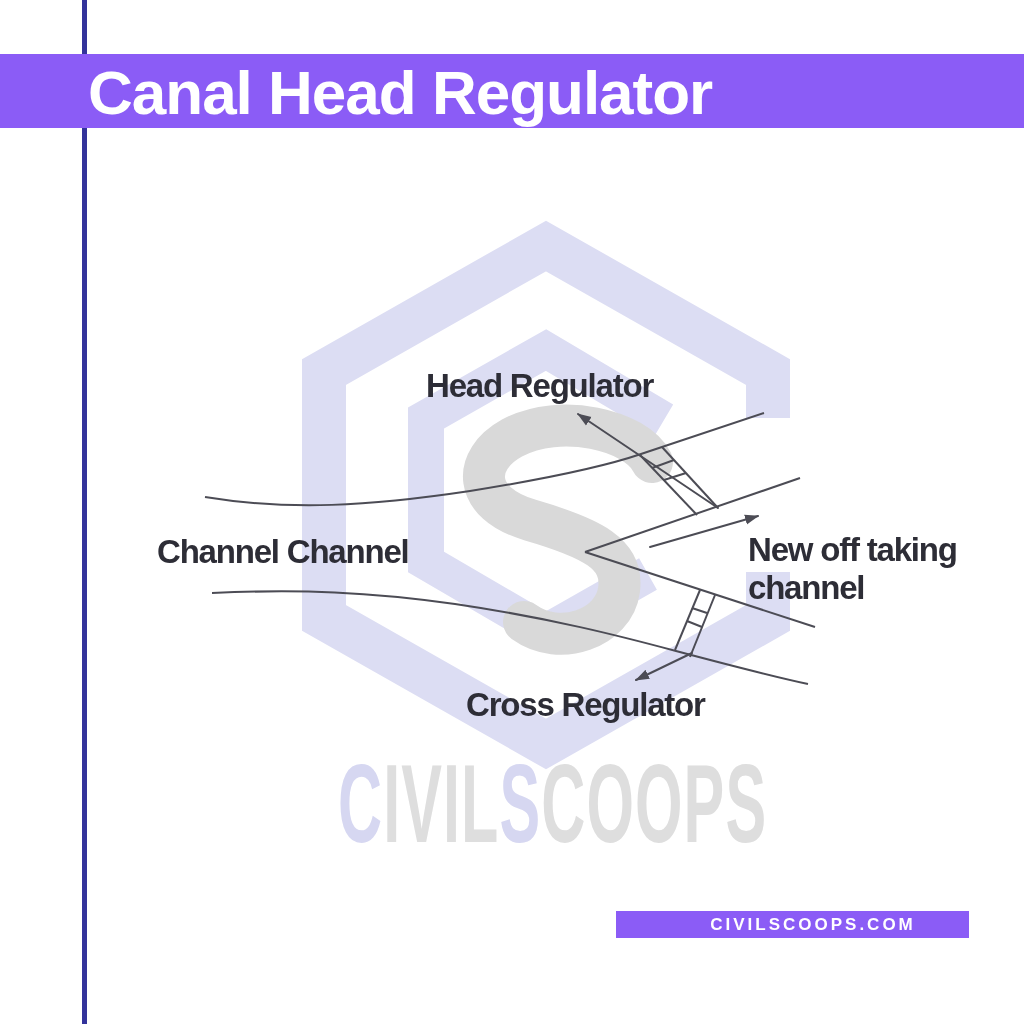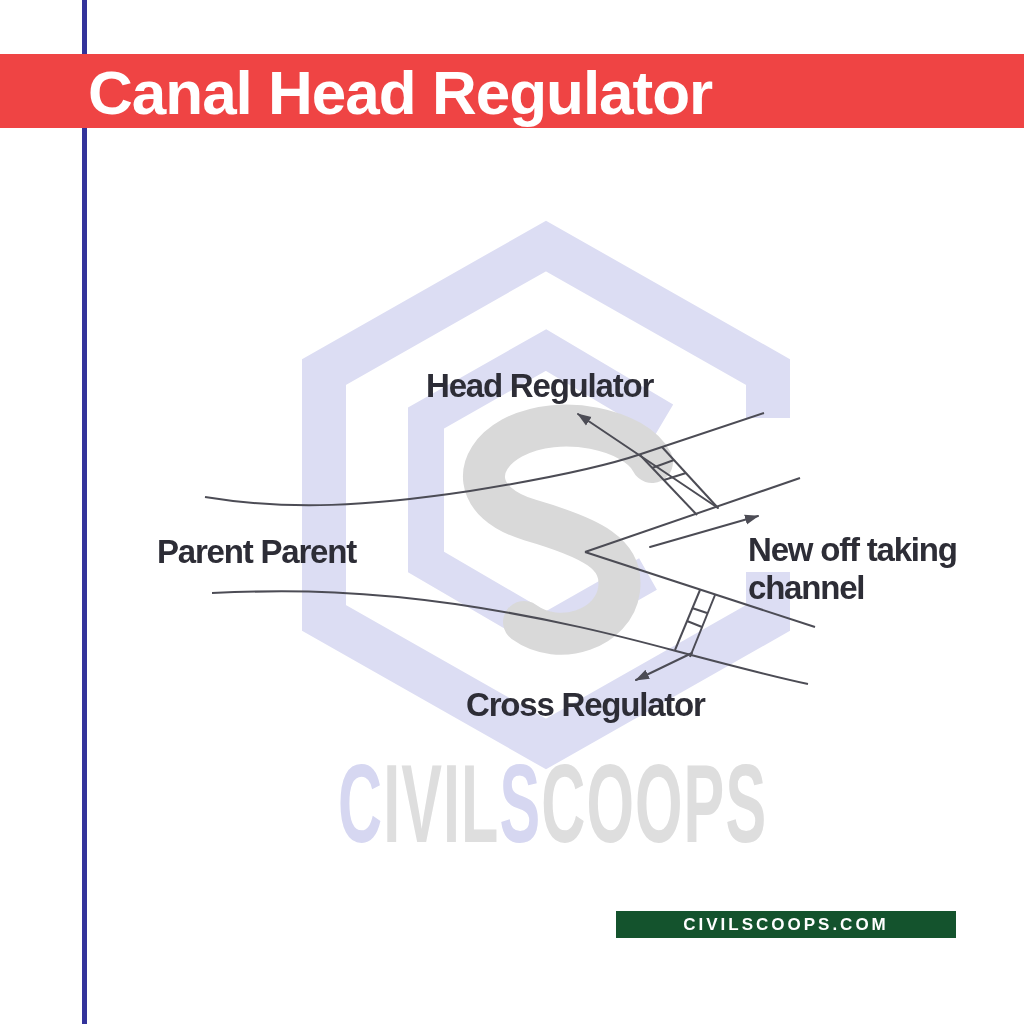--- a/index.html
+++ b/index.html
@@ -6,21 +6,21 @@
   .stage {
     position:relative; width:1024px; height:1024px; overflow:hidden;
     background:#ffffff; font-family:"Liberation Sans", sans-serif;
   }
   .accent-vline {
     position:absolute; left:82px; top:0; width:5px; height:1024px;
     background:#33339b;
   }
   .banner {
     position:absolute; left:0; top:54px; width:1024px; height:74px;
-    background:#ef4444; display:flex; align-items:center;
+    background:#8b5cf6; display:flex; align-items:center;
     padding-left:88px; box-sizing:border-box;
   }
   .banner h1 {
     margin:0; padding-top:4px; color:#ffffff; font-size:62px; font-weight:bold;
     letter-spacing:-1px; line-height:1; white-space:nowrap;
   }
   .wm-svg, .diagram-svg { position:absolute; left:0; top:0; width:1024px; height:1024px; }
   .dlabel {
     position:absolute; font-size:33px; letter-spacing:-1.2px; color:#2d2d36;
     line-height:38px; white-space:nowrap;font-weight:bold;
@@ -30,23 +30,23 @@
   .lbl-new   { left:748px; top:531px; }
   .lbl-cross { left:466px; top:686px; }
   .wm-text {
     position:absolute; left:338px; top:748px; font-size:112px; font-weight:bold;
     letter-spacing:2px; line-height:1; white-space:nowrap;
     transform:scaleX(0.545); transform-origin:0 0;
   }
   .tone-lavender { color:#d6d7f1; }
   .tone-gray     { color:#dedede; }
   .badge {
-    position:absolute; left:616px; top:911px; width:340px; height:27px;
-    background:#14532d; color:#ffffff; display:flex; align-items:center;
-    justify-content:center; font-size:17px; font-weight:bold; letter-spacing:3px;
+    position:absolute; left:616px; top:911px; width:312px; height:27px;
+    background:#8b5cf6; color:#ffffff; display:flex; align-items:center;
+    justify-content:center; font-size:17px; font-weight:bold; letter-spacing:3px;padding-left:41px;
   }
 </style>
 </head>
 <body>
 
 <div class="stage">
 
   <svg class="wm-svg" viewBox="0 0 1024 1024" aria-hidden="true">
 
     <path d="M 768 418 L 768 372 L 546 246 L 324 372 L 324 618 L 546 744 L 768 618 L 768 572" fill="none" stroke="#dcddf3" stroke-width="44" stroke-linejoin="miter"></path>
@@ -88,21 +88,21 @@
         <path d="M 687 621 L 702 627"></path>
       </g>
 
       <path d="M 718 508 L 578 414" marker-end="url(#arrow)" stroke-linecap="round"></path>
       <path d="M 650 547 L 758 516" marker-end="url(#arrow)" stroke-linecap="round"></path>
       <path d="M 692 653 L 636 680" marker-end="url(#arrow)" stroke-linecap="round"></path>
     </g>
   </svg>
 
   <div class="dlabel lbl-head">Head Regulator</div>
-  <div class="dlabel lbl-parent">Parent Parent</div>
+  <div class="dlabel lbl-parent">Channel Channel</div>
   <div class="dlabel lbl-cross">Cross Regulator</div>
   <div class="dlabel lbl-new">
     <div>New off taking</div>
     <div>channel</div>
   </div>
 
   <div class="accent-vline"></div>
 
   <div class="banner">
     <h1>Canal Head Regulator</h1>

